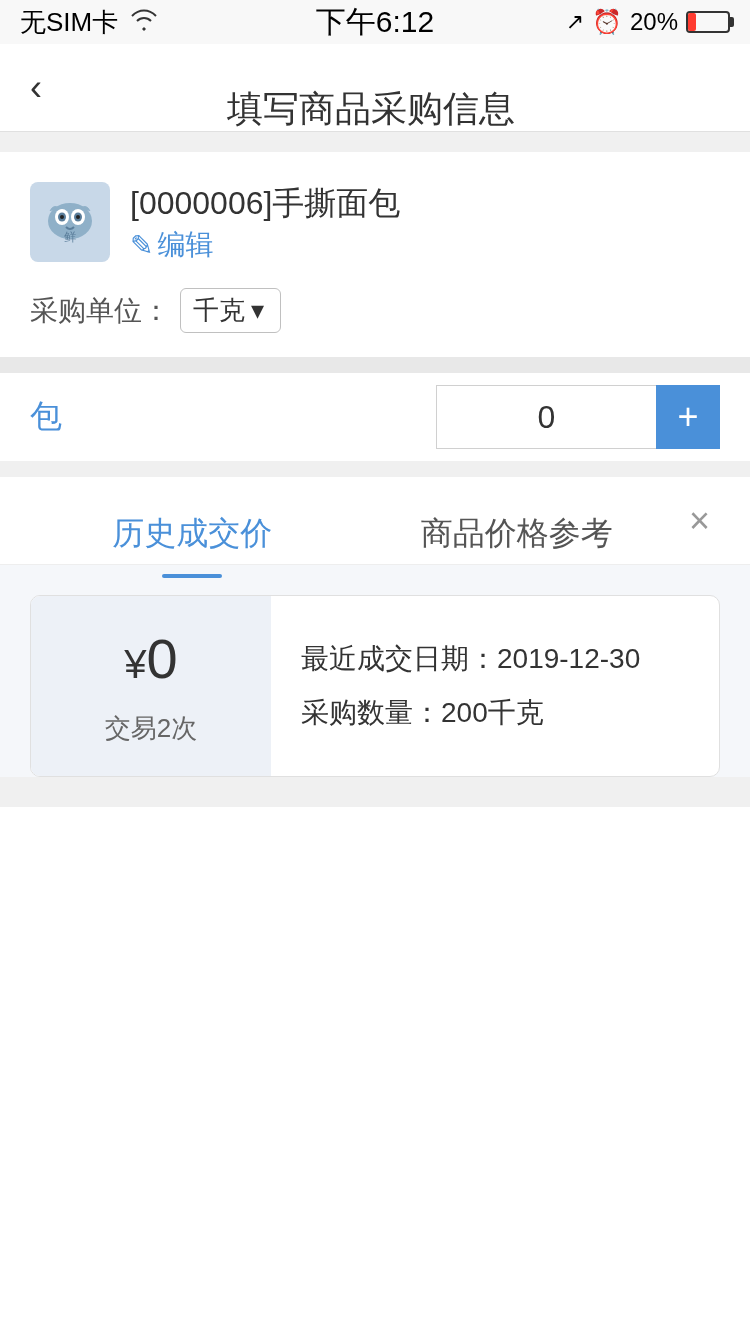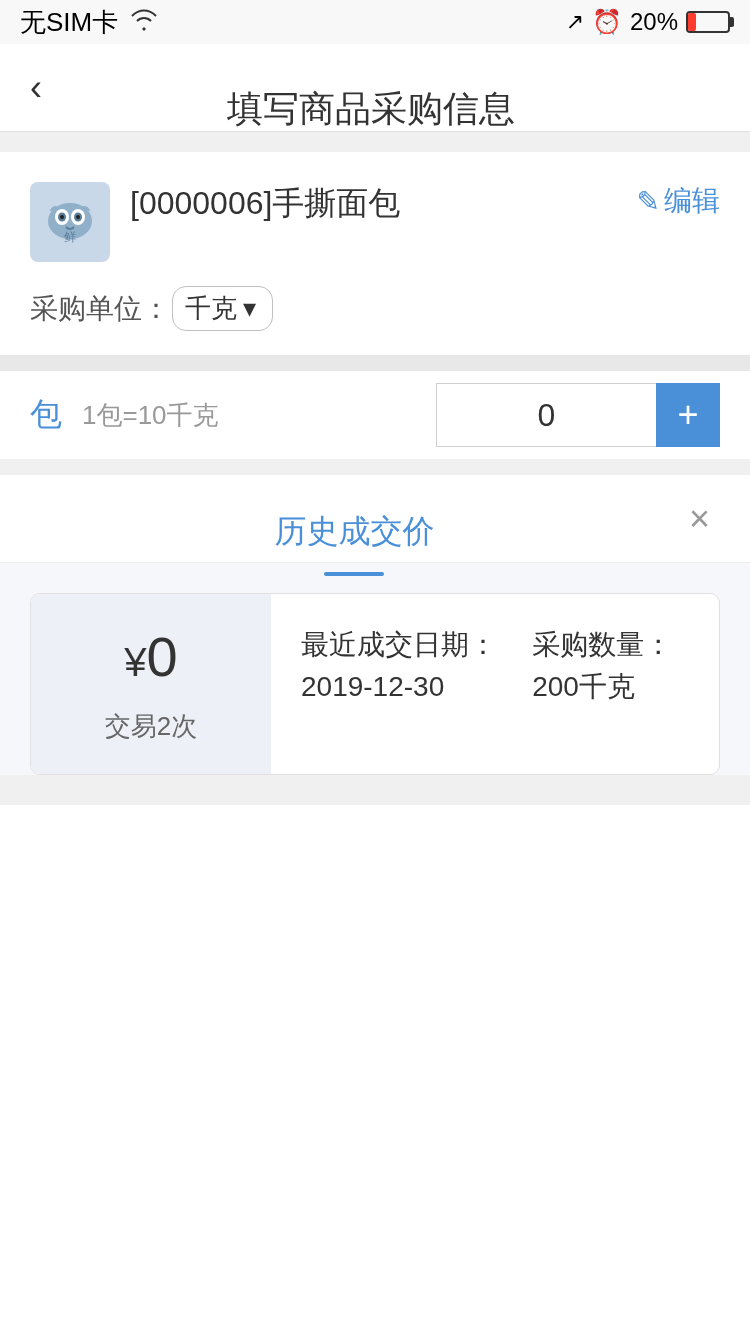--- a/index.html
+++ b/index.html
@@ -140,27 +140,27 @@
       white-space: nowrap;
     }
     .product-footer {
       display: flex;
       align-items: center;
       justify-content: space-between;
     }
     .unit-section {
       display: flex;
       align-items: center;
-      gap: 2px;
+      gap: 10px;
       font-size: 28px;
       color: #555;
     }
     .unit-selector {
       border: 1px solid #c0c0c0;
-      border-radius: 14px;
+      border-radius: 6px;
       padding: 4px 16px 4px 12px;
       font-size: 26px;
       color: #333;
       display: inline-flex;
       align-items: center;
       gap: 6px;
       background: #fff;
       cursor: pointer;
     }
     .price-ref {
@@ -317,21 +317,21 @@
     }
     .history-count {
       font-size: 26px;
       color: #666;
       margin-top: 20px;
     }
     .history-right {
       flex: 1;
       padding: 30px 30px;
       display: flex;
-      flex-direction: row;
+      flex-direction: column;
       justify-content: center;
       gap: 12px;
     }
     .history-detail-row {
       font-size: 28px;
       color: #333;
       line-height: 1.5;
     }
 
     
@@ -347,20 +347,21 @@
   <div class="status-left">
     <span>无SIM卡</span>
     <span>
       <svg width="28" height="22" viewBox="0 0 28 22" fill="none">
         <path d="M14 18l2 2-2 2-2-2z" fill="#333"></path>
         <path d="M7 12c1.9-1.9 4.5-3 7-3s5.1 1.1 7 3" stroke="#333" stroke-width="2" fill="none"></path>
         <path d="M2 7c3.3-3.3 7.9-5.4 12-5.4s8.7 2.1 12 5.4" stroke="#333" stroke-width="2" fill="none"></path>
       </svg>
     </span>
   </div>
+  <div class="status-center">下午6:12</div>
   <div class="status-right">
     <span style="font-size:22px;">↗</span>
     <span>⏰</span>
     <span>20%</span>
     <span class="battery-icon">
       <span class="battery-fill"></span>
     </span>
   </div>
 </div>
 
@@ -382,21 +383,21 @@
           <ellipse cx="22" cy="24" rx="2" ry="2" fill="#222"></ellipse>
           <ellipse cx="38" cy="24" rx="2" ry="2" fill="#222"></ellipse>
           <path d="M26 34 Q30 38 34 34" stroke="#5a7d9a" stroke-width="2" fill="none"></path>
           <path d="M10 18 Q14 10 20 16" fill="#8fb0c8" stroke="#8fb0c8"></path>
           <path d="M50 18 Q46 10 40 16" fill="#8fb0c8" stroke="#8fb0c8"></path>
           <text x="30" y="48" text-anchor="middle" font-size="12" fill="#5a7d9a">鲜</text>
         </svg>
       </span>
     </div>
     <div class="product-info">
-      <div style="display:flex; justify-content:space-between; align-items:flex-start;">
+      <div style="display:flex; justify-content:space-between; align-items:flex-start;flex-direction:column;">
         <span class="product-name">
           <span>[0000006]</span><span>手撕面包</span>
         </span>
         <span class="edit-btn">
           <span>✎</span>
           <span>编辑</span>
         </span>
       </div>
     </div>
   </div>
@@ -408,33 +409,35 @@
         <span>▾</span>
       </span>
     </div>
   </div>
 </div>
 
 <div class="divider"></div>
 
 <div class="quantity-row">
   <span class="quantity-label">包</span>
-  <span class="unit-note">1包=10千克</span>
   <div class="quantity-input-wrap">
     <input class="quantity-input" type="text" value="0" style="">
     <button class="plus-btn">
       <span>+</span>
     </button>
   </div>
 </div>
 
 <div class="tabs-panel">
   <div class="tabs-header">
     <div class="tab-item active">
       <span>历史成交价</span>
+    </div>
+    <div class="tab-item">
+      <span>商品价格参考</span>
     </div>
     <span class="close-btn">×</span>
   </div>
 
   <div class="history-card">
     <div class="history-left">
       <div class="history-price">
         <span class="currency">¥</span><span>0</span>
       </div>
       <div class="history-count">交易2次</div>

